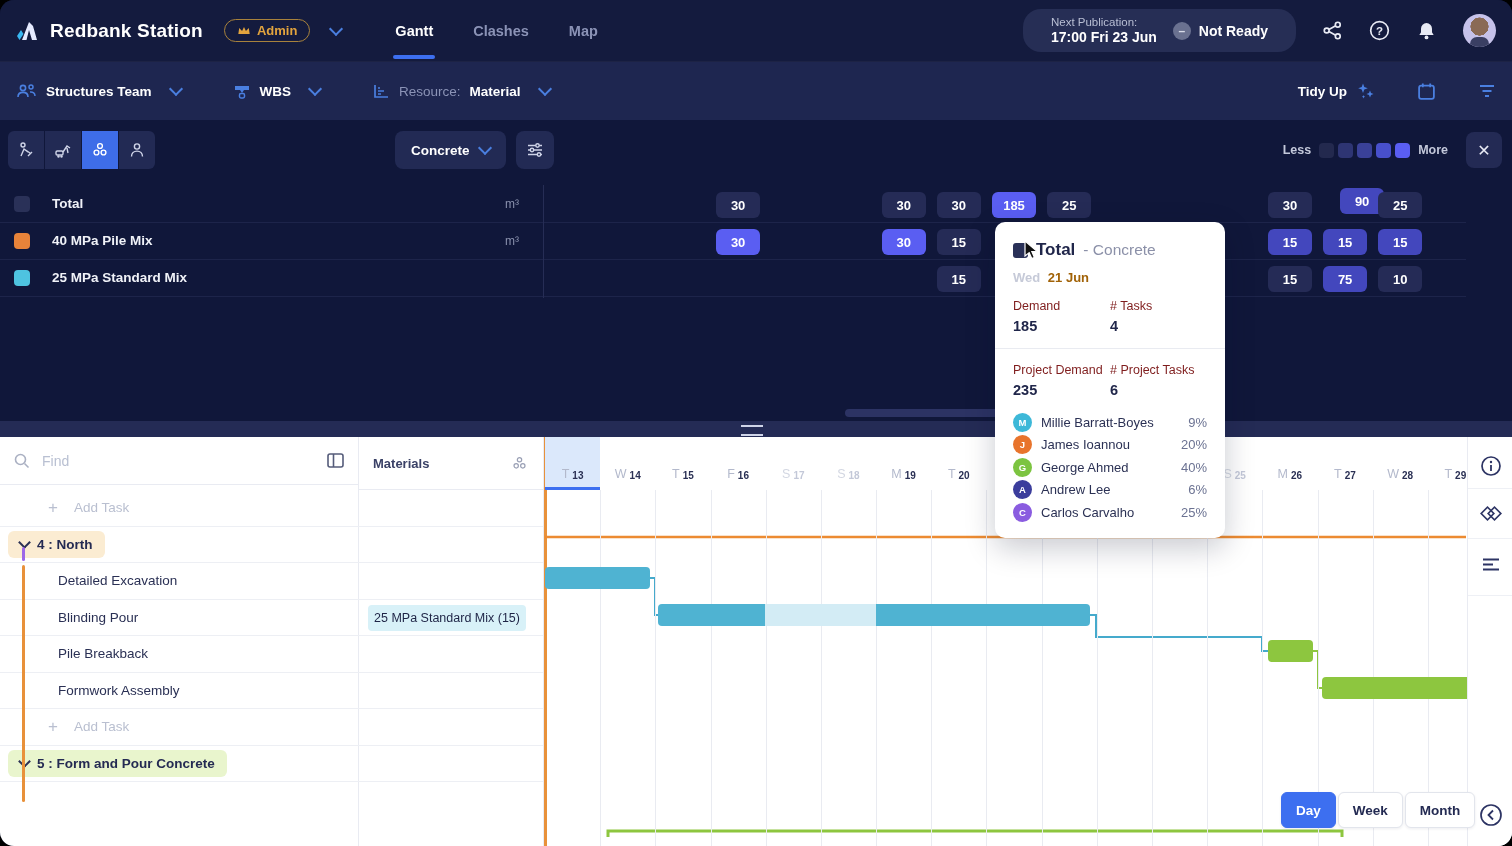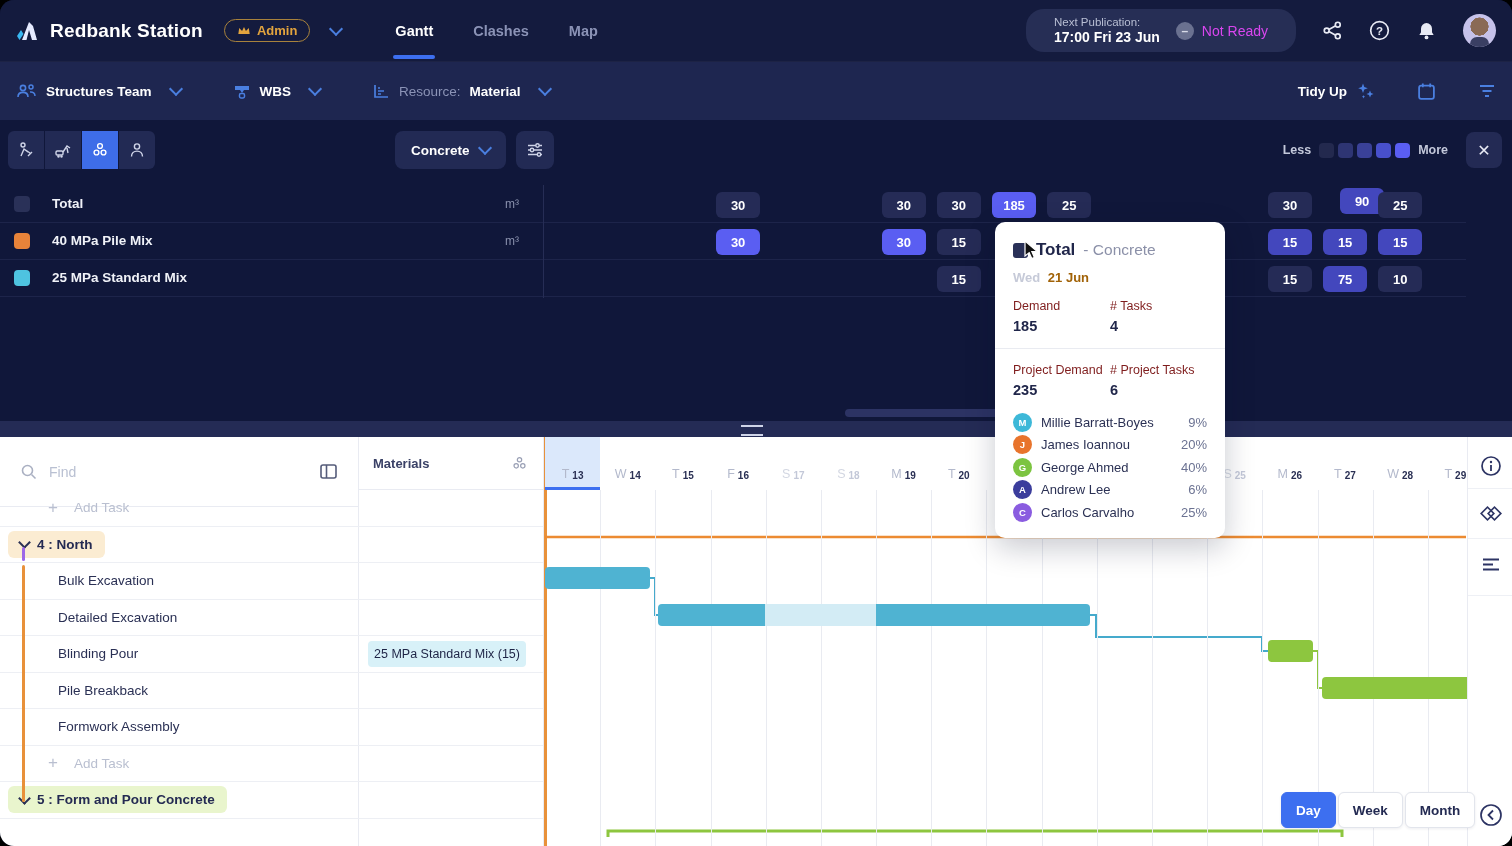--- a/index.html
+++ b/index.html
@@ -14,21 +14,21 @@
   .tabs{display:flex;gap:40px;margin-left:54px;height:62px;align-items:center;}
   .tab{color:#8b93b6;font-size:14.5px;font-weight:700;position:relative;height:62px;display:flex;align-items:center;cursor:pointer;}
   .tab.active{color:#fff;}
   .tab.active::after{content:"";position:absolute;left:-2px;right:-2px;bottom:3px;height:3.5px;border-radius:3px;background:#3d6ff0;}
   .top-right{margin-left:auto;display:flex;align-items:center;gap:27px;}
   .pub-pill{display:flex;align-items:center;gap:16px;background:#262e55;border-radius:18px;padding:7px 28px;}
   .pub-label{color:#b9bfd4;font-size:11.5px;}
   .pub-time{color:#fff;font-size:14px;font-weight:700;margin-top:1px;}
   .status-wrap{display:flex;align-items:center;gap:8px;}
   .status-dot{width:18px;height:18px;border-radius:50%;background:#6a7190;color:#d8dbe8;font-size:12px;font-weight:700;display:flex;align-items:center;justify-content:center;}
-  .status-text{color:#d946ef;font-size:14px;font-weight:400;}
+  .status-text{color:#ffffff;font-size:14px;font-weight:700;}
   .avatar{width:33px;height:33px;border-radius:50%;background:radial-gradient(circle at 50% 38%,#8a6a55 0 34%,#c6c2ea 35%);position:relative;overflow:hidden;}
   .avatar::after{content:"";position:absolute;left:7px;right:7px;bottom:-4px;height:14px;border-radius:7px 7px 0 0;background:#3a3f63;}
   
   .filterbar{position:absolute;left:0;top:62px;width:1512px;height:58px;background:#1e2650;display:flex;align-items:center;padding:0 16px;box-sizing:border-box;}
   .f-item{display:flex;align-items:center;gap:9px;margin-right:52px;}
   .f-item .lbl{color:#fff;font-size:13.5px;font-weight:700;}
   .f-item .pre{color:#8b93b6;font-size:13.5px;font-weight:400;}
   .f-right{margin-left:auto;display:flex;align-items:center;gap:42px;}
   .tidy{display:flex;align-items:center;gap:10px;color:#fff;font-size:13.5px;font-weight:700;}
   
@@ -54,21 +54,21 @@
   .chip{position:absolute;height:26px;min-width:44px;padding:0 6px;box-sizing:border-box;border-radius:6px;display:inline-flex;align-items:center;justify-content:center;color:#fff;font-size:13px;font-weight:700;transform:translateX(-50%);cursor:pointer;}
   .chip.dark{background:#252b56;}
   .chip.mid{background:#4347bd;}
   .chip.bright{background:#5a5ef2;}
   .hscroll{position:absolute;left:845px;top:289px;width:335px;height:8px;border-radius:4px;background:#2c3364;}
   
   .band{position:absolute;left:0;top:421px;width:1512px;height:16px;background:#242b55;}
   .band .handle{position:absolute;left:741px;top:4px;width:22px;height:7px;border-top:2px solid #cfd4e8;border-bottom:2px solid #cfd4e8;cursor:row-resize;}
   
   .gantt{position:absolute;left:0;top:437px;width:1512px;height:409px;background:#fff;}
-  .findrow{position:absolute;left:0;top:0;width:358px;height:70px;border-bottom:1px solid #e9ebf2;display:flex;align-items:center;padding:0 21px;box-sizing:border-box;gap:10px;}
+  .findrow{position:absolute;left:0;top:0;width:358px;height:48px;border-bottom:1px solid #e9ebf2;display:flex;align-items:center;padding:0 14px;box-sizing:border-box;gap:10px;}
   .findrow input{border:0;outline:0;flex:1;font-size:14px;color:#2a3054;font-family:"Liberation Sans",sans-serif;background:transparent;}
   .findrow input::placeholder{color:#b9c0d2;}
   .matheadrow{position:absolute;left:358px;top:0;width:185px;height:53px;border-bottom:1px solid #e9ebf2;display:flex;align-items:center;padding:0 15px;box-sizing:border-box;}
   .matheadrow .t{color:#3a4166;font-size:13px;font-weight:700;}
   .matheadrow .ic{margin-left:auto;}
   .coldiv{position:absolute;top:0;width:1px;height:409px;background:#e9ebf2;}
   .orangeline{position:absolute;left:544px;top:0;width:3px;height:409px;background:#e8913a;}
   .dayhead{position:absolute;left:545px;top:0;width:922px;height:53px;display:flex;overflow:hidden;}
   .daycell{width:55.18px;flex:0 0 55.18px;display:flex;align-items:flex-end;justify-content:center;padding-bottom:9px;box-sizing:border-box;gap:3px;position:relative;}
   .daycell .dl{color:#b3b9cc;font-size:12.5px;}
@@ -419,23 +419,20 @@
           <span class="addplus">+</span>
           <span class="addlbl">Add Task</span>
         </div>
         <div class="lrow">
           <div class="grouppill" style="background: rgb(251, 236, 210);">
             <div class="gchev"></div>
             <span class="gtxt">4 : North</span>
           </div>
         </div>
         <div class="lrow">
-          <span class="tname">Bulk Excavation</span>
-        </div>
-        <div class="lrow">
           <span class="tname">Detailed Excavation</span>
         </div>
         <div class="lrow">
           <span class="tname">Blinding Pour</span>
           <div class="matchip">25 MPa Standard Mix (15)</div>
         </div>
         <div class="lrow">
           <span class="tname">Pile Breakback</span>
         </div>
         <div class="lrow">

